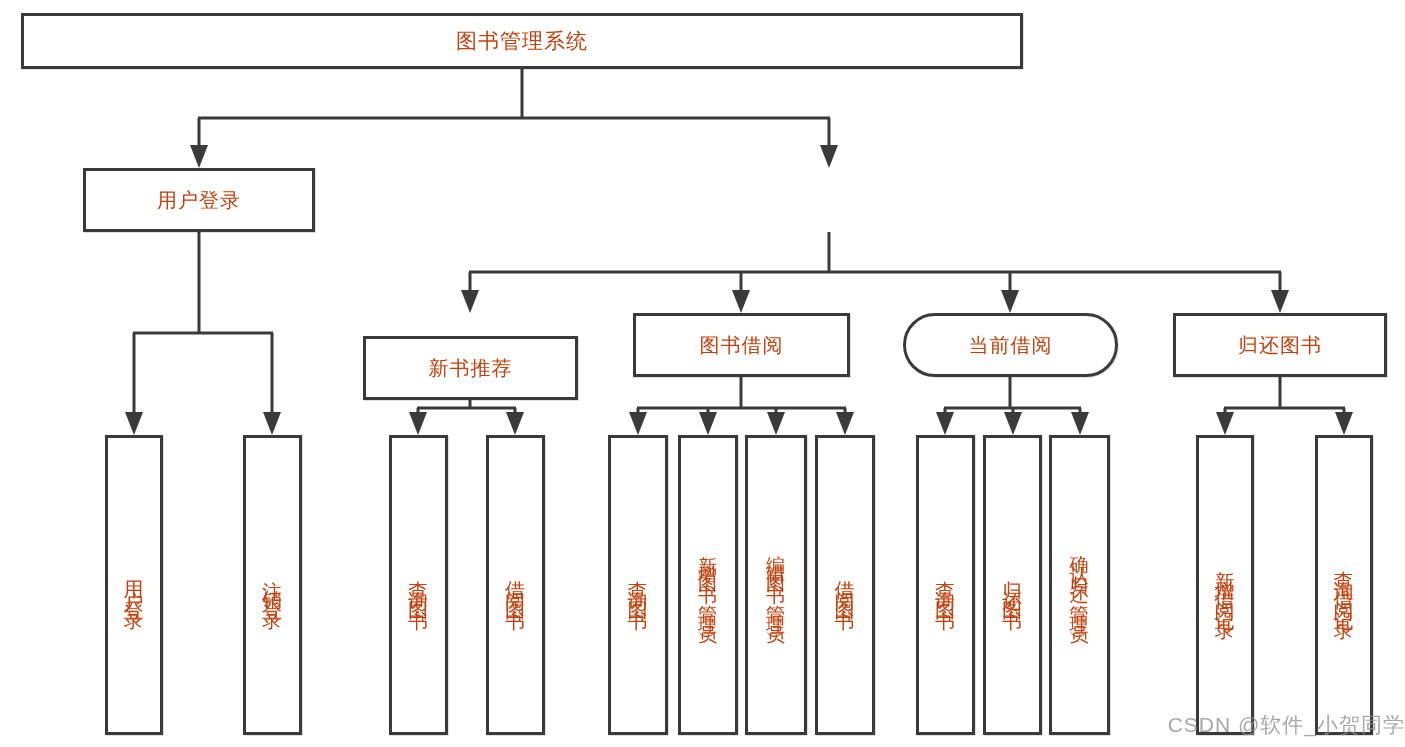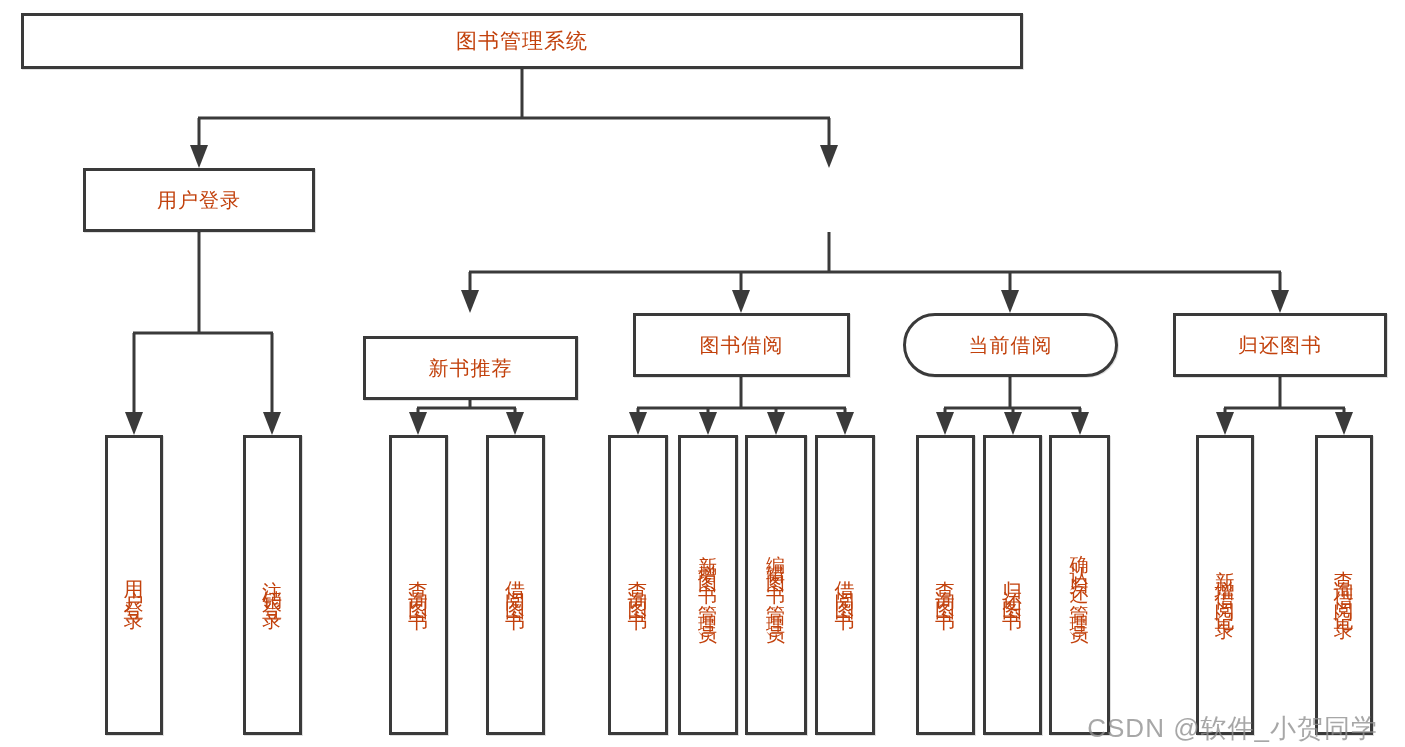--- a/index.html
+++ b/index.html
@@ -57,24 +57,24 @@
   .n-b2 { left: 678px;  top: 435px; width: 60px; height: 300px; font-size: 19px; }
   .n-b3 { left: 745px;  top: 435px; width: 62px; height: 300px; font-size: 19px; }
   .n-b4 { left: 815px;  top: 435px; width: 60px; height: 300px; }
   .n-c1 { left: 916px;  top: 435px; width: 59px; height: 300px; }
   .n-c2 { left: 983px;  top: 435px; width: 59px; height: 300px; }
   .n-c3 { left: 1049px; top: 435px; width: 61px; height: 300px; font-size: 19px; }
   .n-r1 { left: 1196px; top: 435px; width: 58px; height: 300px; }
   .n-r2 { left: 1315px; top: 435px; width: 58px; height: 300px; }
   .watermark {
     position: absolute;
-    right: 27px;
+    right: 0;
     top: 711px;
     z-index: 4;
-    font-size: 26px;
+    font-size: 21px;
     color: rgba(145,145,145,0.8);
     letter-spacing: 1px;
     white-space: nowrap;
   }
 </style>
 </head>
 <body>
 
 <div class="stage">
 

